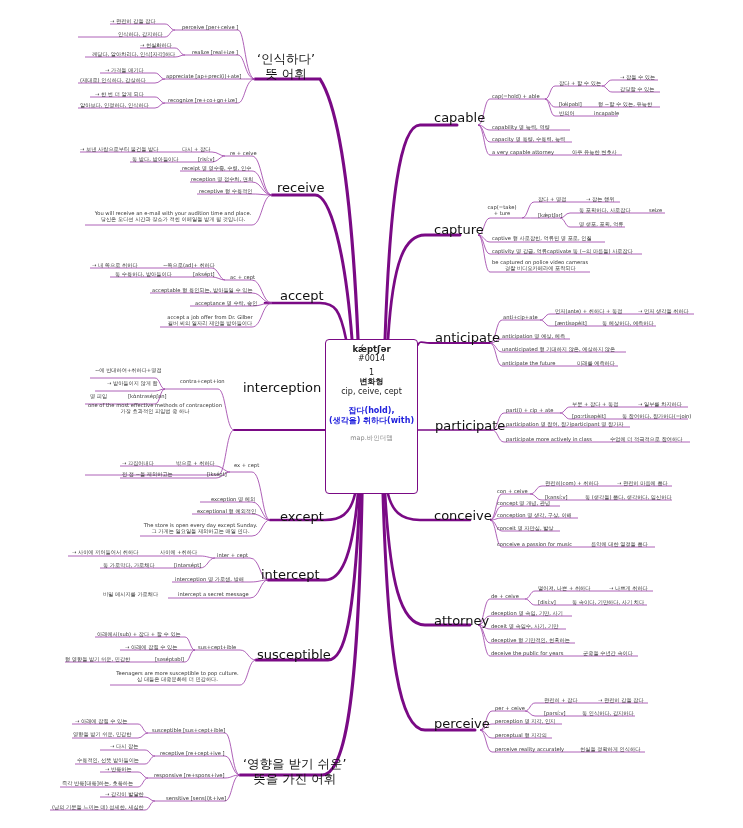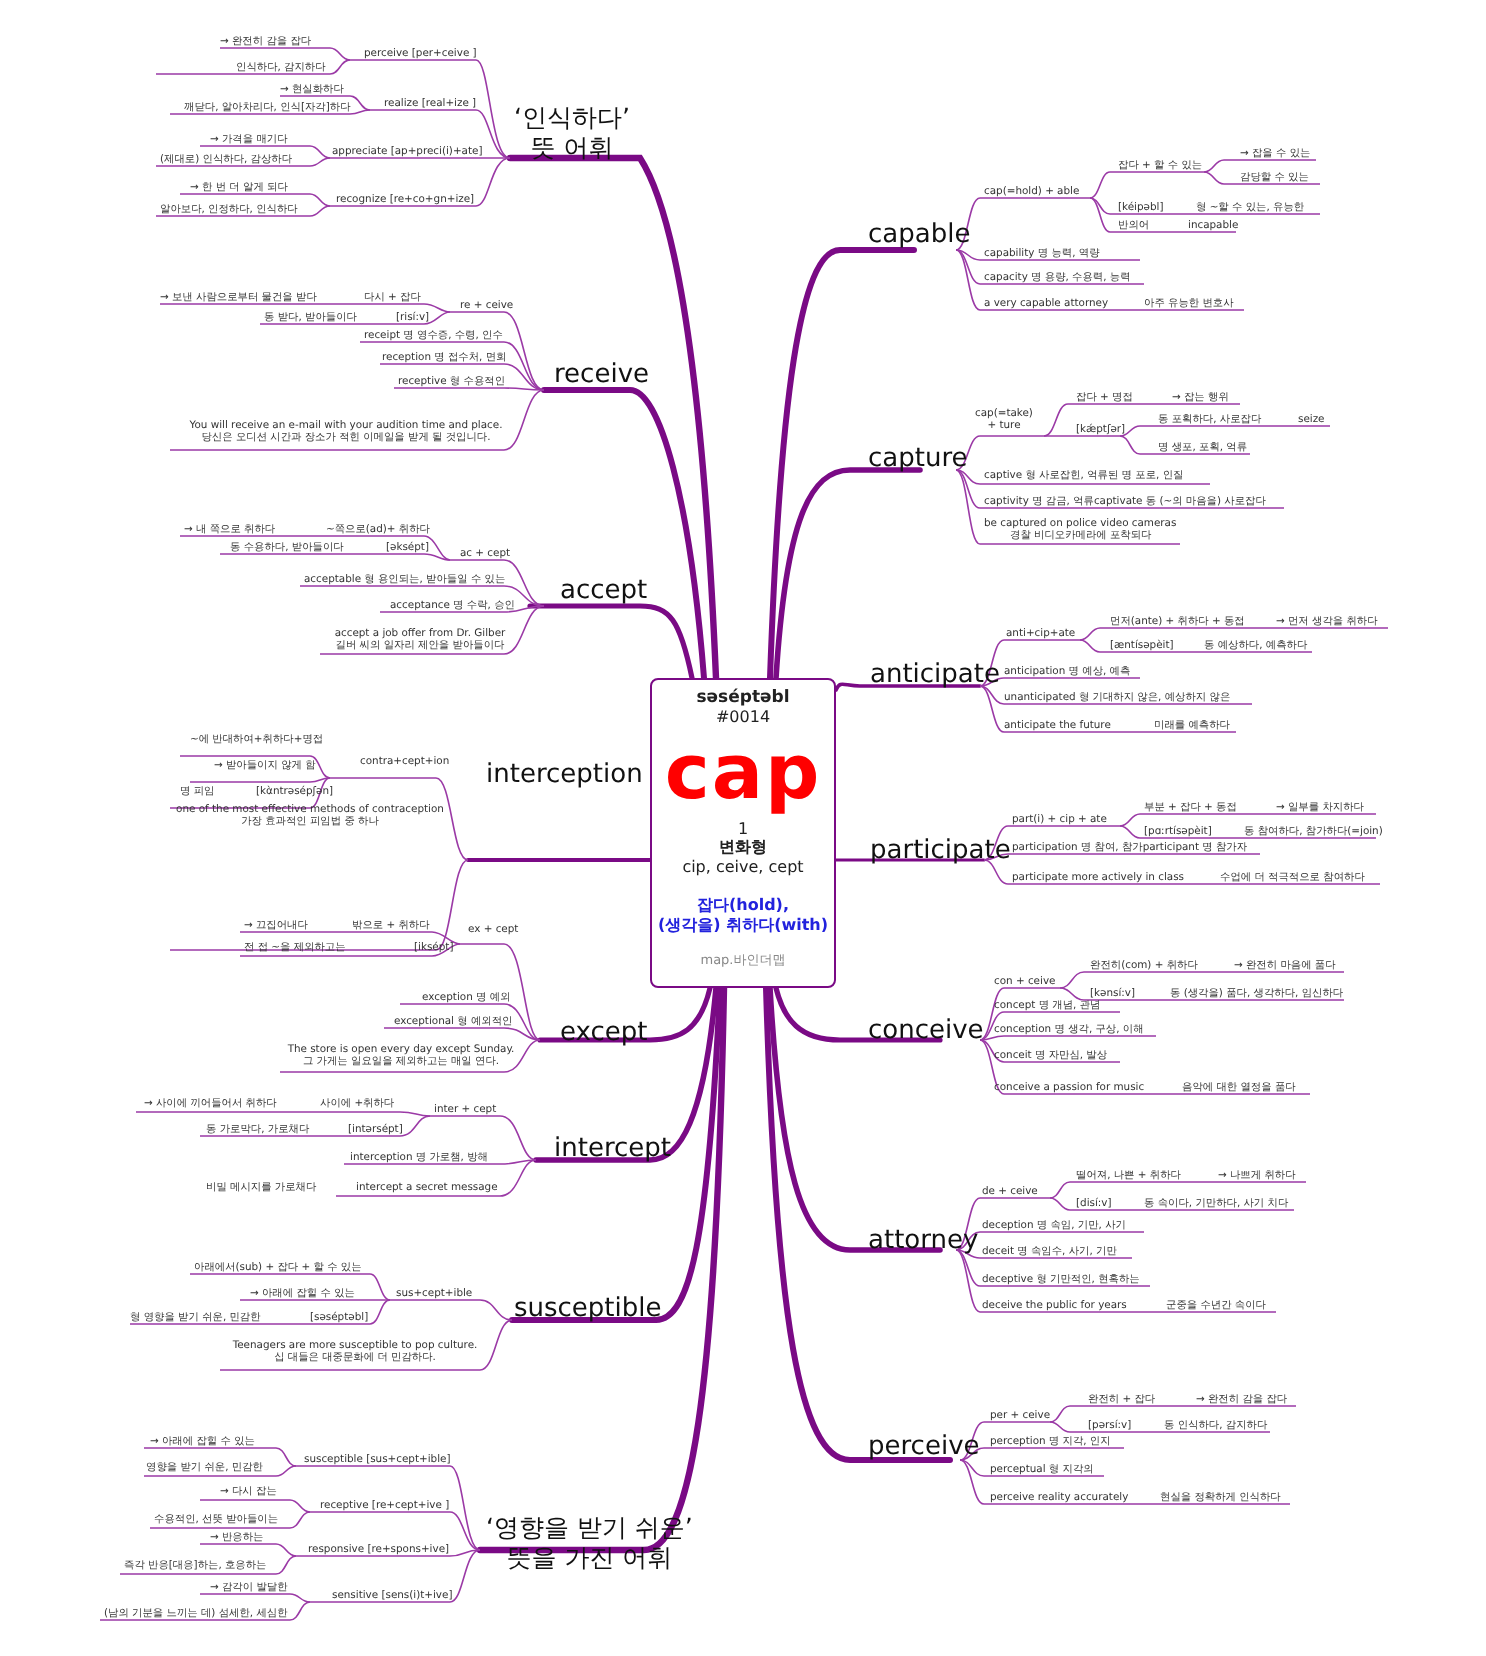--- a/index.html
+++ b/index.html
@@ -169,23 +169,22 @@
     <path d="M480,730 C486,730 486,711 492,711 L525,711"></path>
     <path d="M480,730 C486,730 486,724 492,724 L562,724"></path>
     <path d="M480,730 C486,730 486,738 492,738 L552,738"></path>
     <path d="M480,730 C486,730 486,752 492,752 L645,752"></path>
     <path d="M525,711 C530,711 530,703 535,703 L648,703"></path>
     <path d="M525,711 C530,711 530,716 535,716 L635,716"></path>
   </g>
 </svg>
 
 <div class="center-box">
-  <div class="series">səséptəbl</div>
+  <div class="series">kǽptʃər</div>
   <div class="num">#0014</div>
-  <div class="word">cap</div>
   <div class="idx">1</div>
   <div class="kind">변화형</div>
   <div class="roots">cip, ceive, cept</div>
   <div class="meaning">잡다(hold),</div>
   <div class="meaning" style="margin-top:0">(생각을) 취하다(with)</div>
   <div class="brand">map.바인더맵</div>
 </div>
 
 <div class="topic kor" style="left:257px;top:51px;">
   <div>‘인식하다’</div>
@@ -248,21 +247,21 @@
 <div class="t" style="left:176px;top:460px;">밖으로 + 취하다</div>
 <div class="t" style="left:122px;top:471px;">전 접  ~을 제외하고는</div>
 <div class="t" style="left:207px;top:471px;">[iksépt]</div>
 <div class="t" style="left:211px;top:496px;">exception 명 예외</div>
 <div class="t" style="left:197px;top:508px;">exceptional 형 예외적인</div>
 <div class="t c" style="left:143px;top:522px;width:115px;">
   <div>The store is open every day except Sunday.</div>
   <div>그 가게는 일요일을 제외하고는 매일 연다.</div>
 </div>
 
-<div class="topic" style="left:277px;top:567px;">intercept</div>
+<div class="topic" style="left:261px;top:567px;">intercept</div>
 <div class="t" style="left:217px;top:552px;">inter + cept</div>
 <div class="t" style="left:72px;top:549px;">→ 사이에 끼어들어서 취하다</div>
 <div class="t" style="left:160px;top:549px;">사이에 +취하다</div>
 <div class="t" style="left:103px;top:562px;">동 가로막다, 가로채다</div>
 <div class="t" style="left:174px;top:562px;">[intərsépt]</div>
 <div class="t" style="left:175px;top:576px;">interception 명 가로챔, 방해</div>
 <div class="t" style="left:178px;top:591px;">intercept a secret message</div>
 <div class="t" style="left:103px;top:591px;">비밀 메시지를 가로채다</div>
 
 <div class="topic" style="left:257px;top:647px;">susceptible</div>

